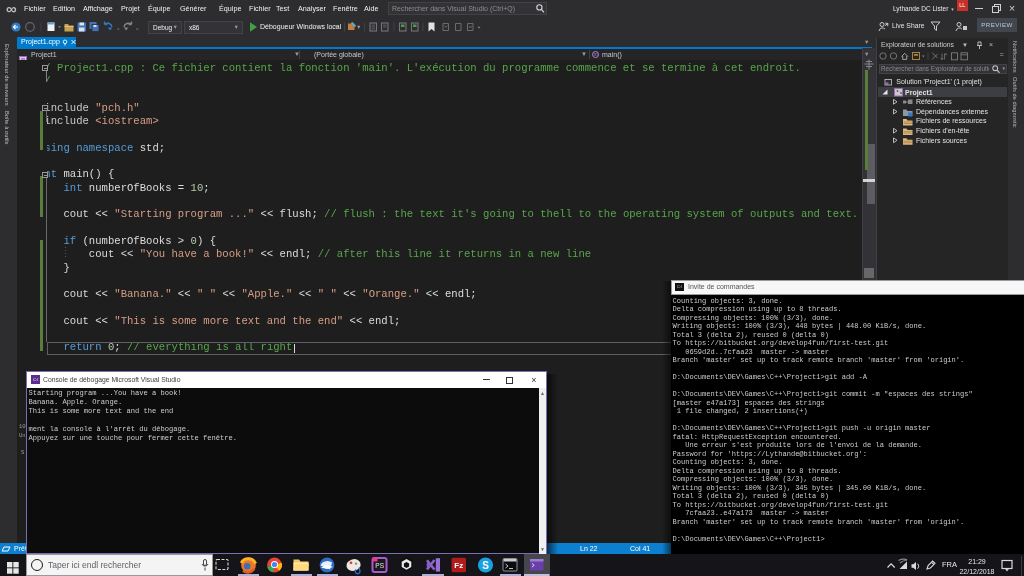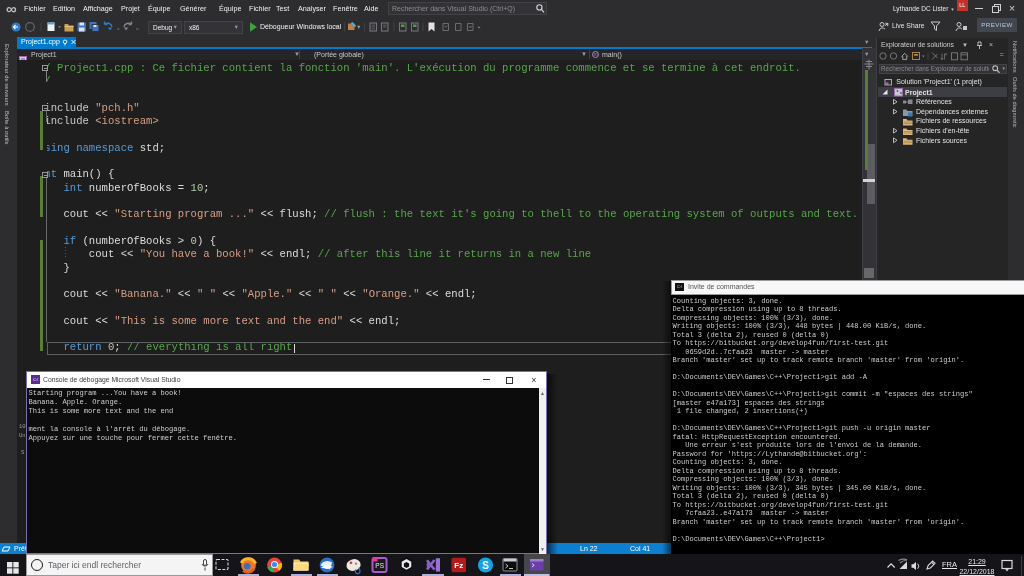--- a/index.html
+++ b/index.html
@@ -6,21 +6,21 @@
   #s{position:relative;width:1024px;height:576px;overflow:hidden;background:#1e1e1e;font-family:"Liberation Sans",sans-serif;}
   .a{position:absolute;}
   .mono{font-family:"Liberation Mono",monospace;}
   .menuitem{position:absolute;top:0;height:18px;line-height:18px;color:#f1f1f1;font-size:7.2px;}
   .cl{position:absolute;left:-9px;white-space:pre;height:13.3px;line-height:13.3px;font-size:10.6px;color:#dcdcdc;}
   .k{color:#569cd6;}
   .c{color:#57a64a;}
   .st{color:#d69d85;}
   .n{color:#b5cea8;margin-top:31px;}
   .pp{color:#c8c8c8;}
-  .tray{color:#e8e8e8;font-size:7px;text-decoration:underline;}
+  .tray{color:#e8e8e8;font-size:7px;}
   .treerow{position:absolute;left:0;width:100%;height:9.7px;line-height:9.7px;color:#e2e2e2;font-size:7px;white-space:nowrap;}
   .conline{white-space:pre;}
 </style>
 </head>
 <body>
 <div id="s">
 
   <div class="a" style="left:0;top:0;width:1024px;height:18px;background:#2d2d30;"></div>
   <div class="a" style="left:6px;top:1px;width:16px;height:16px;color:#bdbdbd;font-size:15px;line-height:16px;font-weight:bold;">∞</div>
   <div class="menuitem" style="left:24px;">Fichier</div>

